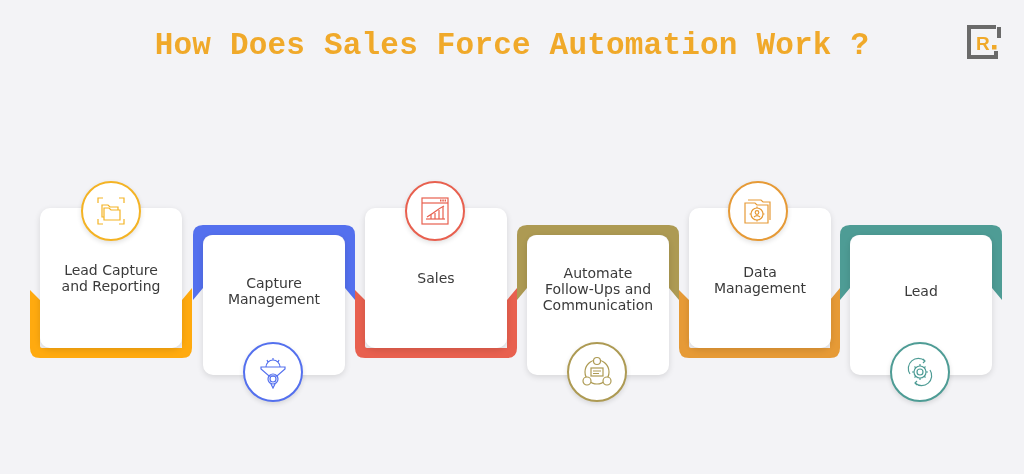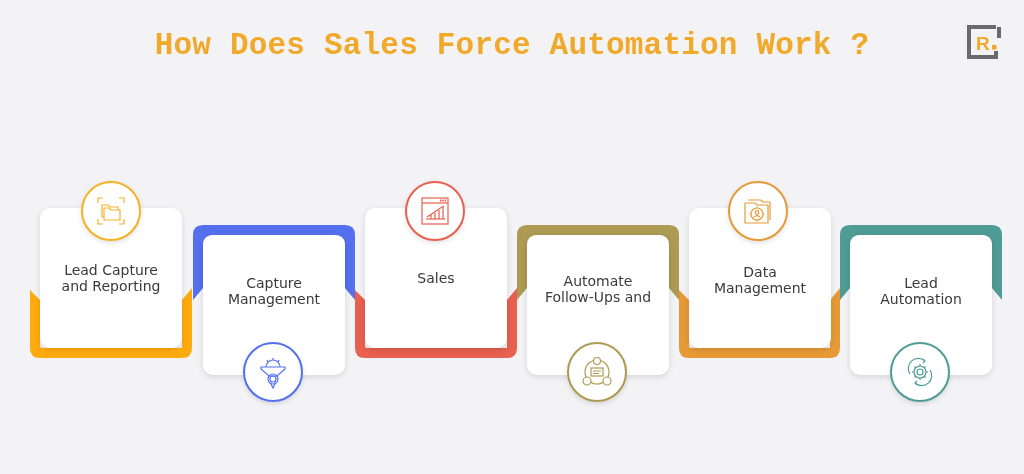--- a/index.html
+++ b/index.html
@@ -55,32 +55,32 @@
 </div>
 <div class="card" style="left:365px;top:208px">
   <div class="card-text" style="">
     <div>Sales</div>
   </div>
 </div>
 <div class="card" style="left:527px;top:235px">
   <div class="card-text" style="margin-top:-32px">
     <div>Automate</div>
       <div>Follow-Ups and</div>
+      <div>Communication</div>
   </div>
 </div>
 <div class="card" style="left:689px;top:208px">
   <div class="card-text" style="margin-top:4px">
     <div>Data</div>
       <div>Management</div>
   </div>
 </div>
 <div class="card" style="left:850px;top:235px">
   <div class="card-text" style="margin-top:-28px">
     <div>Lead</div>
-      <div>Automation</div>
   </div>
 </div>
 
 <div class="icon-circle" style="left:81px;top:181px;border-color:#f4b324">
   <svg viewBox="0 0 34 34" fill="none" stroke="#f4b324" stroke-width="1.2">
     <path d="M4 9 V4 H9 M25 4 H30 V9 M30 25 V30 H25 M9 30 H4 V25"></path>
     <path d="M8 11 H14 L16 13 H24 V23 H8 Z"></path>
     <path d="M10 14 H15 L17 16 H26 V26 H10 Z" fill="#fff"></path>
   </svg>
 </div>

